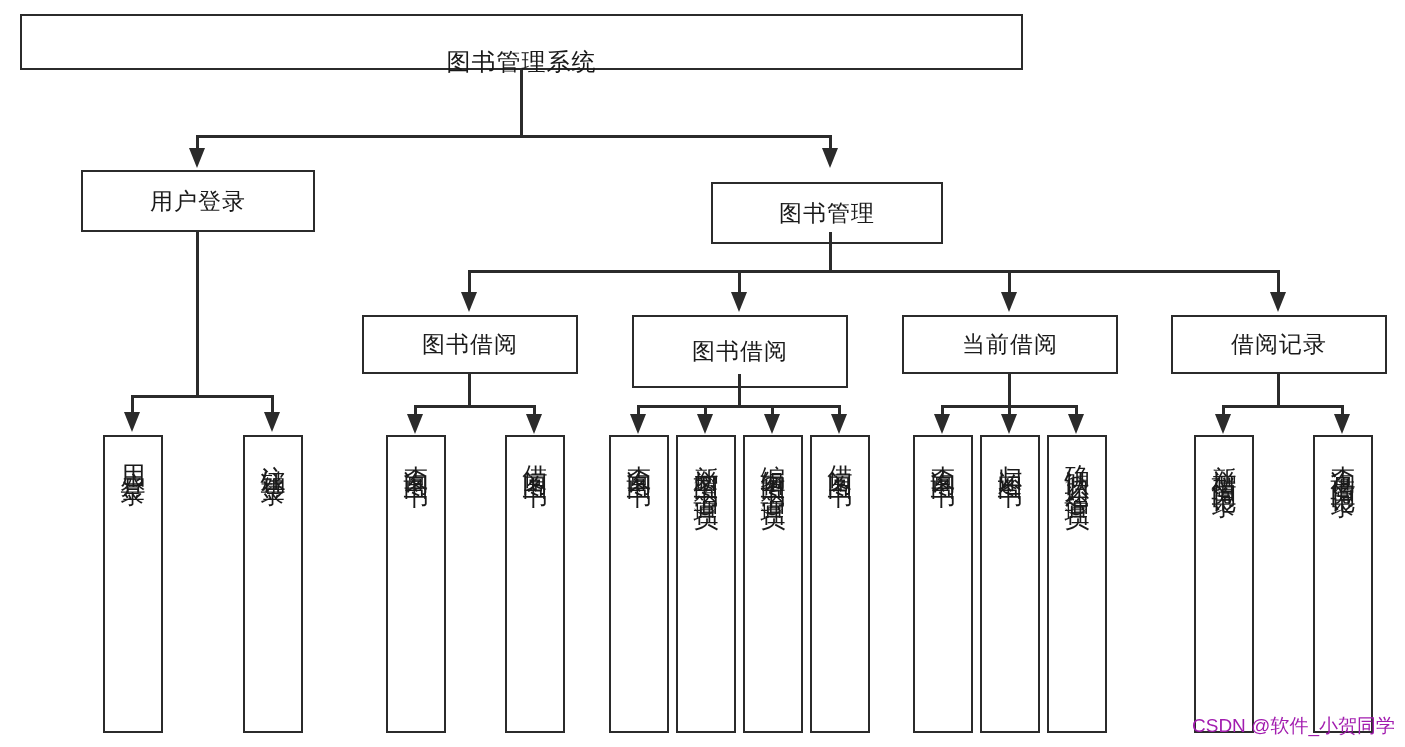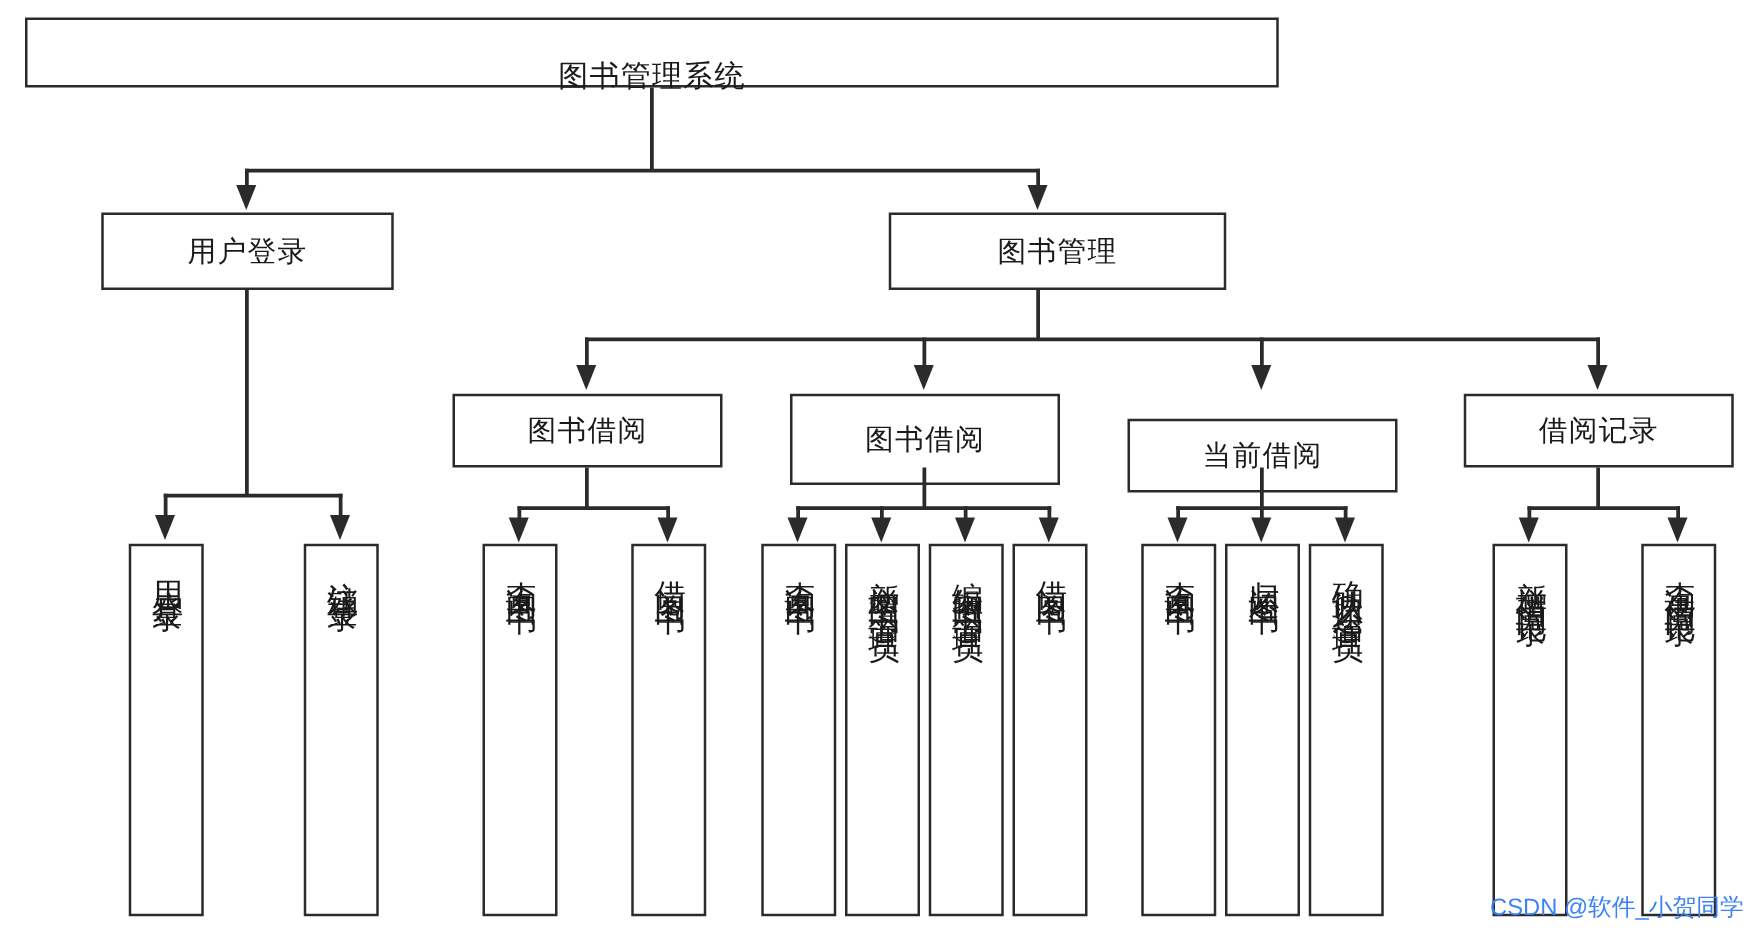--- a/index.html
+++ b/index.html
@@ -66,21 +66,21 @@
   .arrow {
     position: absolute;
     width: 0;
     height: 0;
     border-left: 8px solid transparent;
     border-right: 8px solid transparent;
     border-top: 20px solid #2b2b2b;
   }
   .watermark {
     position: absolute;
-    color: #3b82f6;
+    color: #a21caf;
     font-size: 19px;
     white-space: nowrap;
     user-select: none;
   }
 </style>
 </head>
 <body>
 
 <div id="canvas">
 
@@ -93,21 +93,21 @@
   <div class="ln horz" style="left:196px; top:135px; width:636px; height:3px;"></div>
 
   <div class="ln vert" style="left:196px; top:135px; width:3px; height:17px;"></div>
   <div class="arrow" style="left:189px; top:148px;"></div>
   <div class="ln vert" style="left:829px; top:135px; width:3px; height:17px;"></div>
   <div class="arrow" style="left:822px; top:148px;"></div>
 
   <div class="node h" style="left:81px; top:170px; width:234px; height:62px;">
     <span class="lbl">用户登录</span>
   </div>
-  <div class="node h" style="left:711px; top:170px; width:270px; height:62px;">
+  <div class="node h" style="left:711px; top:182px; width:232px; height:62px;">
     <span class="lbl">图书管理</span>
   </div>
 
   <div class="ln vert" style="left:196px; top:232px; width:3px; height:165px;"></div>
   <div class="ln horz" style="left:131px; top:395px; width:143px; height:3px;"></div>
   <div class="ln vert" style="left:131px; top:395px; width:3px; height:20px;"></div>
   <div class="arrow" style="left:124px; top:412px;"></div>
   <div class="ln vert" style="left:271px; top:395px; width:3px; height:20px;"></div>
   <div class="arrow" style="left:264px; top:412px;"></div>
 
@@ -129,21 +129,21 @@
   <div class="arrow" style="left:1001px; top:292px;"></div>
   <div class="ln vert" style="left:1277px; top:270px; width:3px; height:25px;"></div>
   <div class="arrow" style="left:1270px; top:292px;"></div>
 
   <div class="node h" style="left:362px; top:315px; width:216px; height:59px;">
     <span class="lbl">图书借阅</span>
   </div>
   <div class="node h" style="left:632px; top:315px; width:216px; height:73px;">
     <span class="lbl">图书借阅</span>
   </div>
-  <div class="node h" style="left:902px; top:315px; width:216px; height:59px;margin-top:20px;">
+  <div class="node h" style="left:902px; top:315px; width:216px; height:59px;">
     <span class="lbl">当前借阅</span>
   </div>
   <div class="node h" style="left:1171px; top:315px; width:216px; height:59px;">
     <span class="lbl">借阅记录</span>
   </div>
 
   <div class="ln vert" style="left:468px; top:374px; width:3px; height:33px;"></div>
   <div class="ln horz" style="left:414px; top:405px; width:122px; height:3px;"></div>
   <div class="ln vert" style="left:414px; top:405px; width:3px; height:14px;"></div>
   <div class="arrow" style="left:407px; top:414px;"></div>

